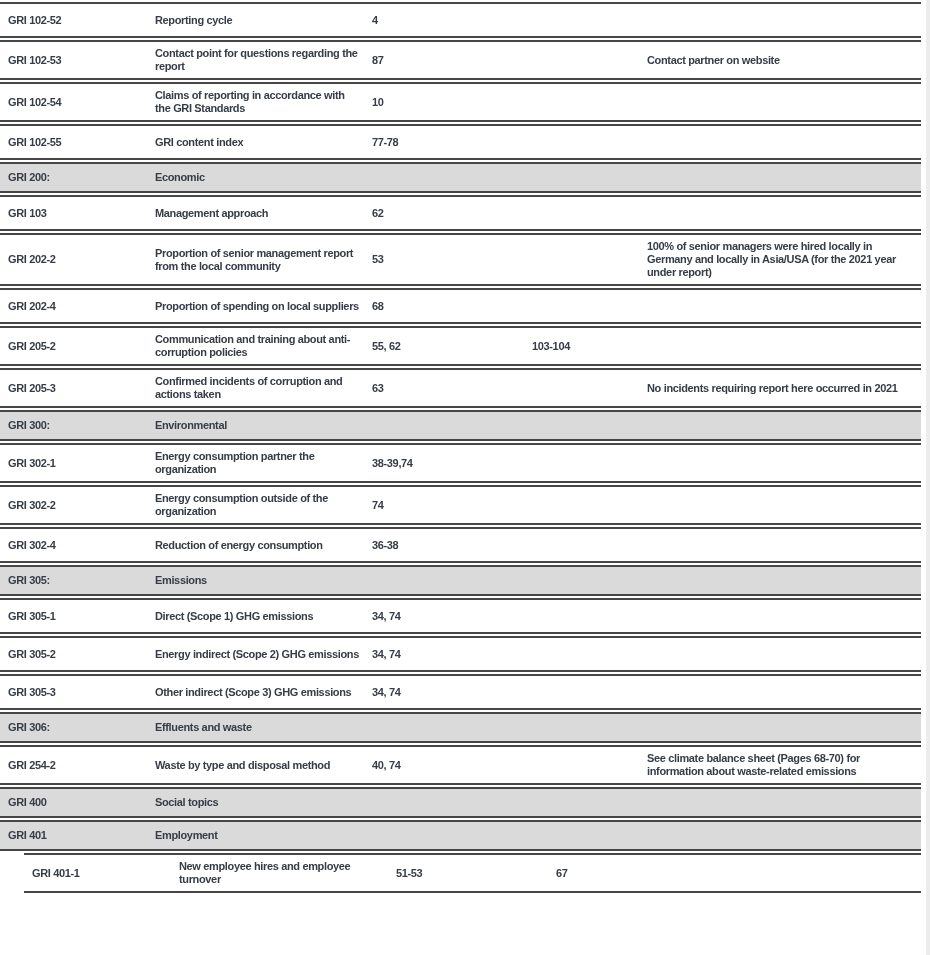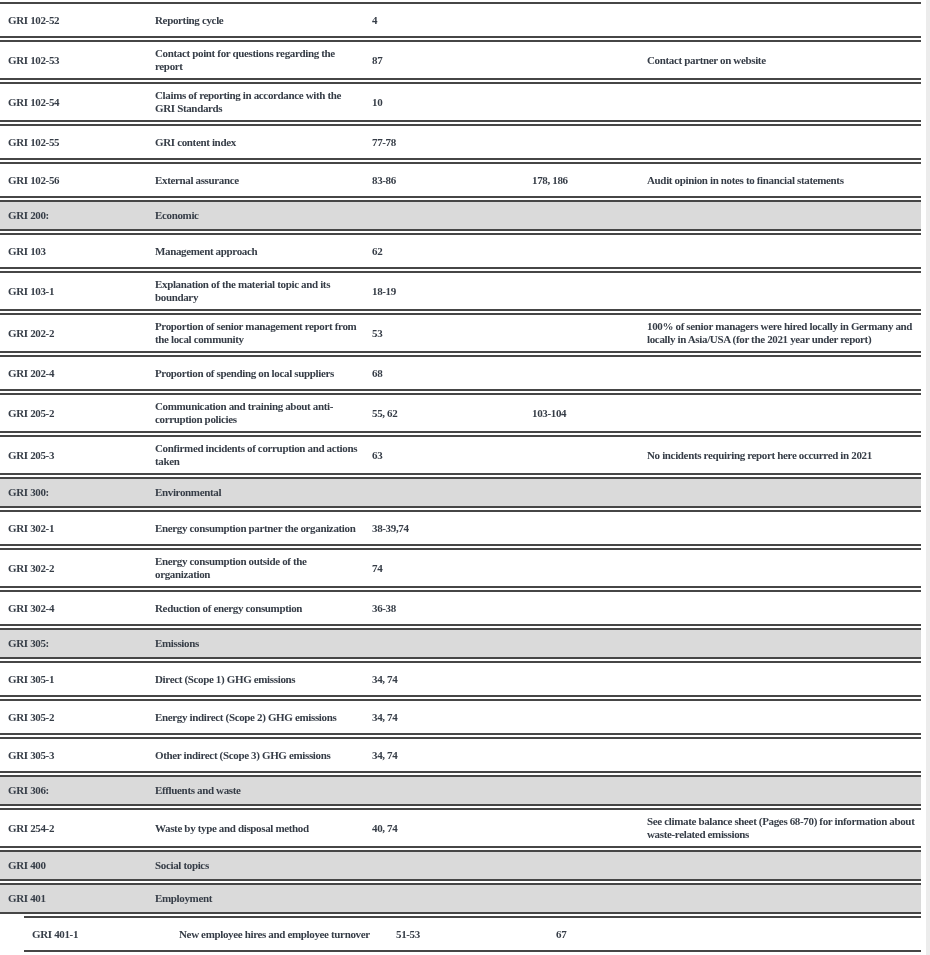--- a/index.html
+++ b/index.html
@@ -12,21 +12,20 @@
   body{
     width:930px;height:955px;
     font-family:"Liberation Sans",sans-serif;
     overflow:hidden;
   }
   .doc{
     position:relative;
     width:930px;height:955px;
     background:#ffffff;
     overflow:hidden;
-    font-family:Liberation Serif, serif;
   }
   .gri-table{
     position:absolute;
     top:2px;left:0;
     width:921px;
   }
   .row{
     display:grid;
     grid-template-columns:112px 260px 160px 115px 1fr;
     align-items:center;
@@ -89,42 +88,28 @@
     <div class="cell pages2"></div>
     <div class="cell comment"></div>
   </div>
       <div class="row data">
     <div class="cell code">GRI 102-55</div>
     <div class="cell desc">GRI content index</div>
     <div class="cell pages">77-78</div>
     <div class="cell pages2"></div>
     <div class="cell comment"></div>
   </div>
-      <div class="row data">
-    <div class="cell code">GRI 102-56</div>
-    <div class="cell desc">External assurance</div>
-    <div class="cell pages">83-86</div>
-    <div class="cell pages2">178, 186</div>
-    <div class="cell comment">Audit opinion in notes to financial statements</div>
-  </div>
       <div class="row section">
     <div class="cell code">GRI 200:</div>
     <div class="cell desc title">Economic</div>
   </div>
       <div class="row data">
     <div class="cell code">GRI 103</div>
     <div class="cell desc">Management approach</div>
     <div class="cell pages">62</div>
-    <div class="cell pages2"></div>
-    <div class="cell comment"></div>
-  </div>
-      <div class="row data">
-    <div class="cell code">GRI 103-1</div>
-    <div class="cell desc">Explanation of the material topic and its boundary</div>
-    <div class="cell pages">18-19</div>
     <div class="cell pages2"></div>
     <div class="cell comment"></div>
   </div>
       <div class="row data">
     <div class="cell code">GRI 202-2</div>
     <div class="cell desc">Proportion of senior management report from the local community</div>
     <div class="cell pages">53</div>
     <div class="cell pages2"></div>
     <div class="cell comment">100% of senior managers were hired locally in Germany and locally in Asia/USA (for the 2021 year under report)</div>
   </div>

